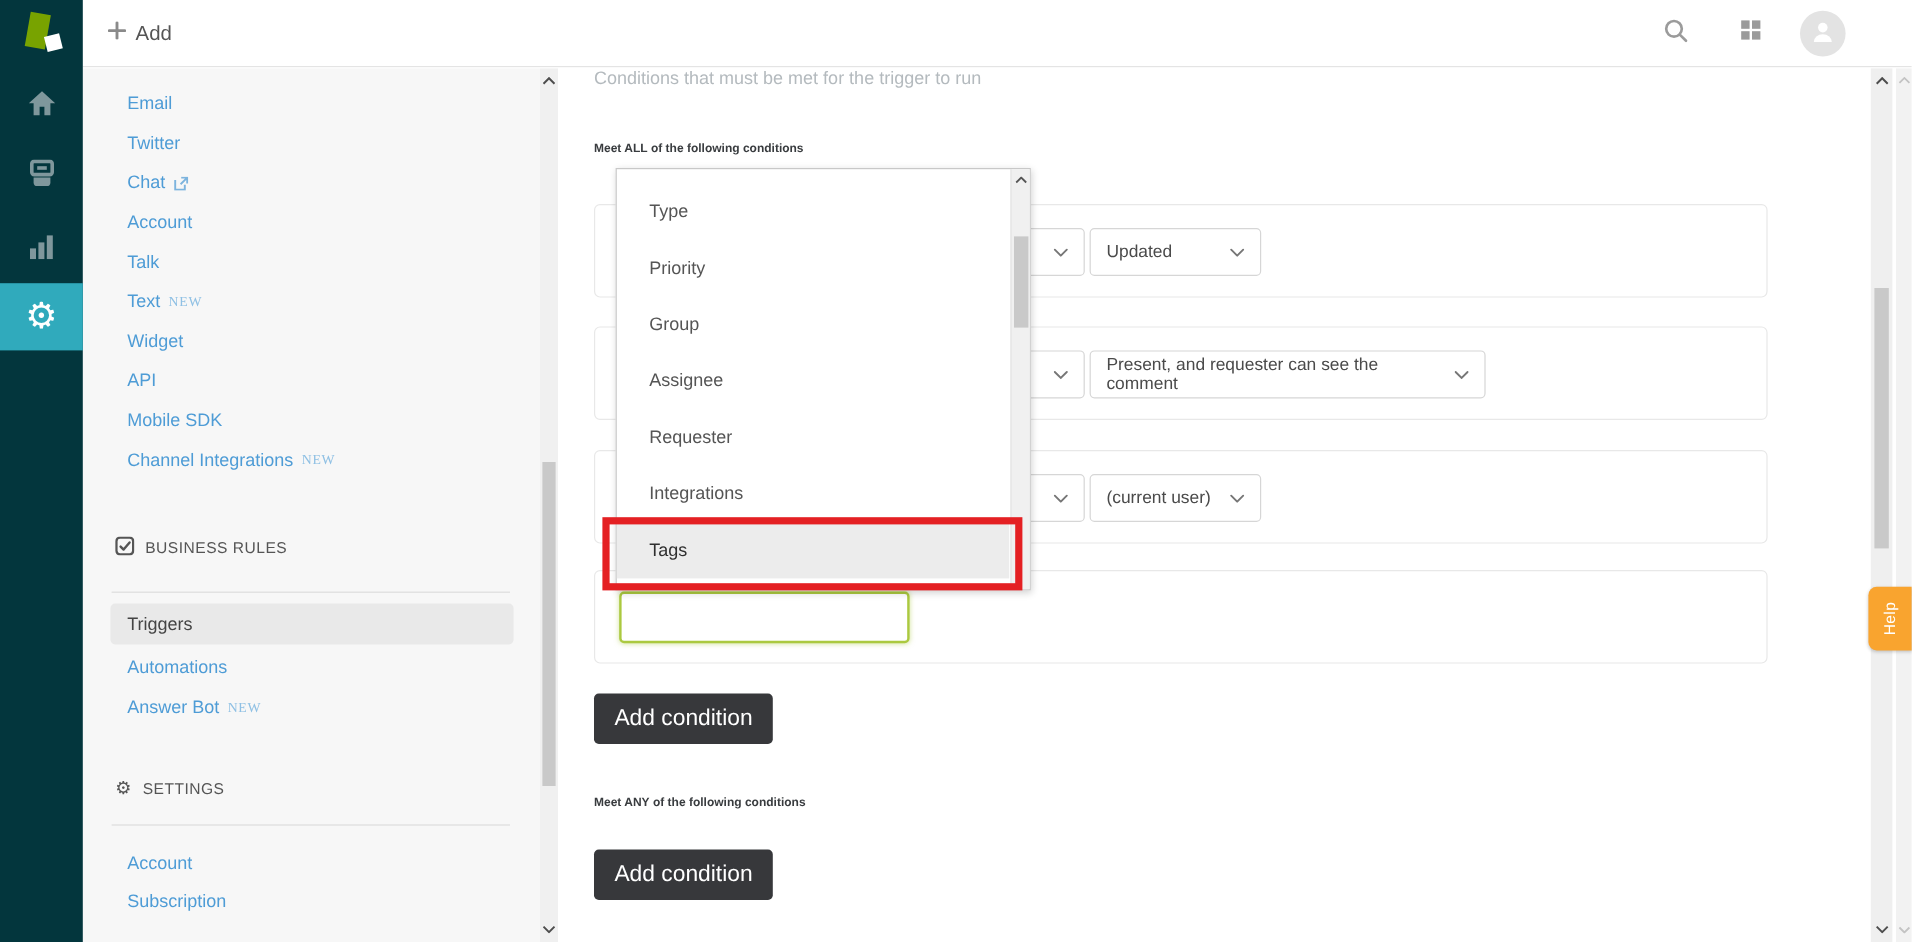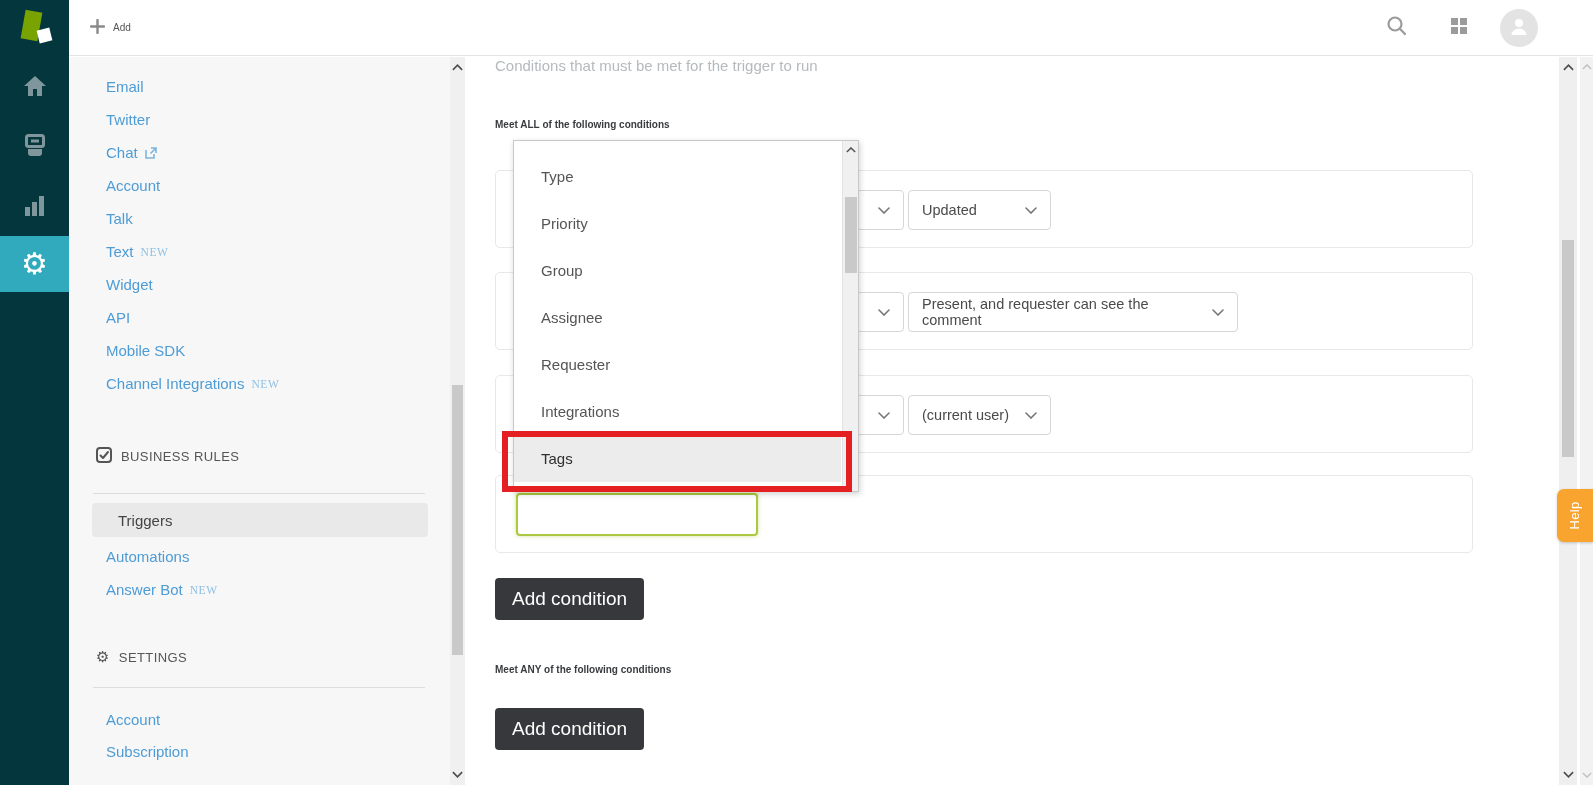--- a/index.html
+++ b/index.html
@@ -10,38 +10,38 @@
   .rail { position:absolute; left:0; top:0; width:69px; height:785px; background:#03363d; z-index:6; }
   .logo { position:absolute; left:0; top:0; width:69px; height:56px; }
   .logo-green { position:absolute; left:23px; top:11px; width:17px; height:29px; background:#78a300; transform:rotate(10deg); }
   .logo-white { position:absolute; left:38px; top:29px; width:13px; height:13px; background:#ffffff; transform:rotate(-14deg); }
   .rail-btn { position:absolute; left:0; width:69px; height:56px; display:flex; align-items:center; justify-content:center; cursor:pointer; }
   .rail-btn.active { background:#30aabc; }
   .gear-glyph { color:#ffffff; font-size:30px; line-height:1; font-family:"DejaVu Sans", sans-serif; }
 
   
   .topbar { position:absolute; left:69px; top:0; width:1524px; height:56px; background:#fff; border-bottom:1px solid #e4e4e4; z-index:5; }
-  .add-btn { position:absolute; left:21px; top:0; height:55px; display:flex; align-items:center; gap:8px; color:#555; font-size:10px; cursor:pointer; }
+  .add-btn { position:absolute; left:21px; top:0; height:55px; display:flex; align-items:center; gap:8px; color:#555; font-size:17px; cursor:pointer; }
   .icon-btn { position:absolute; top:0; height:55px; display:flex; align-items:center; cursor:pointer; }
   .search-btn { left:1317px; }
   .grid-btn { left:1381px; }
   .avatar { position:absolute; left:1431px; top:9px; width:38px; height:38px; border-radius:50%; background:#e3e3e3; display:flex; align-items:center; justify-content:center; cursor:pointer; }
 
   
   .sidebar { position:absolute; left:69px; top:57px; width:381px; height:728px; background:#f7f7f7; z-index:2; }
   .channel-list { position:absolute; left:37px; top:13px; }
   .channel { height:33px; display:flex; align-items:center; font-size:15px; color:#4e9cd6; cursor:pointer; white-space:nowrap; }
   .ext-icon { margin-left:7px; display:inline-flex; }
   .badge-new { font-family:"Liberation Serif", serif; font-size:11.5px; color:#8fc0e4; margin-left:7px; letter-spacing:.6px; }
   .section-header { position:absolute; left:27px; height:20px; display:flex; align-items:center; gap:9px; color:#555; font-size:13px; letter-spacing:.4px; }
   .sh-business { top:389px; }
   .sh-settings { top:590px; }
   .side-divider { position:absolute; left:24px; width:332px; border-top:1px solid #dddddd; }
   .sd-1 { top:436px; } .sd-2 { top:630px; }
-  .selected-row { position:absolute; left:23px; top:446px; width:336px; height:34px; background:#e9e9e9; border-radius:4px; display:flex; align-items:center; padding-left:26px; color:#444; font-size:15px; cursor:pointer; }
+  .selected-row { position:absolute; left:23px; top:446px; width:336px; height:34px; background:#e9e9e9; border-radius:4px; display:flex; align-items:center; padding-left:14px; color:#444; font-size:15px; cursor:pointer; }
   .side-link { position:absolute; left:37px; height:33px; display:flex; align-items:center; font-size:15px; color:#4e9cd6; cursor:pointer; }
   .sl-automations { top:483px; } .sl-answerbot { top:516px; }
   .sl-account { top:646px; } .sl-subscription { top:678px; }
 
   
   .scrollcol { position:absolute; top:57px; height:728px; }
   .sidebar-scroll { left:450px; width:15px; background:#f0f0f0; z-index:3; }
   .content-scroll { left:1559px; width:18px; background:#efefef; z-index:3; }
   .page-scroll { left:1580px; width:13px; background:#f2f2f2; z-index:3; }
   .sc-arrow { position:absolute; left:0; width:100%; display:flex; justify-content:center; cursor:pointer; }

